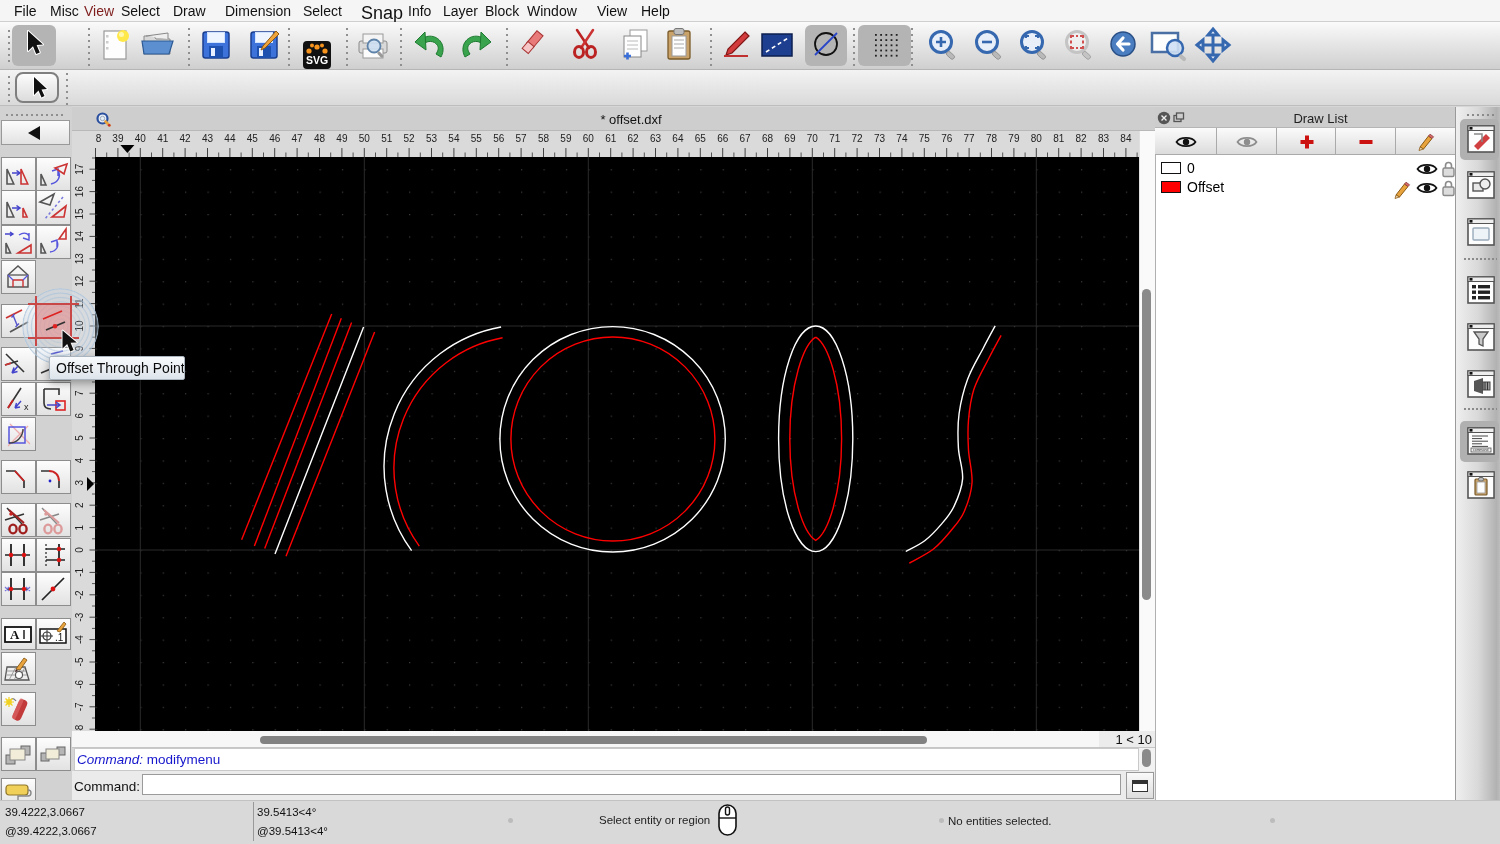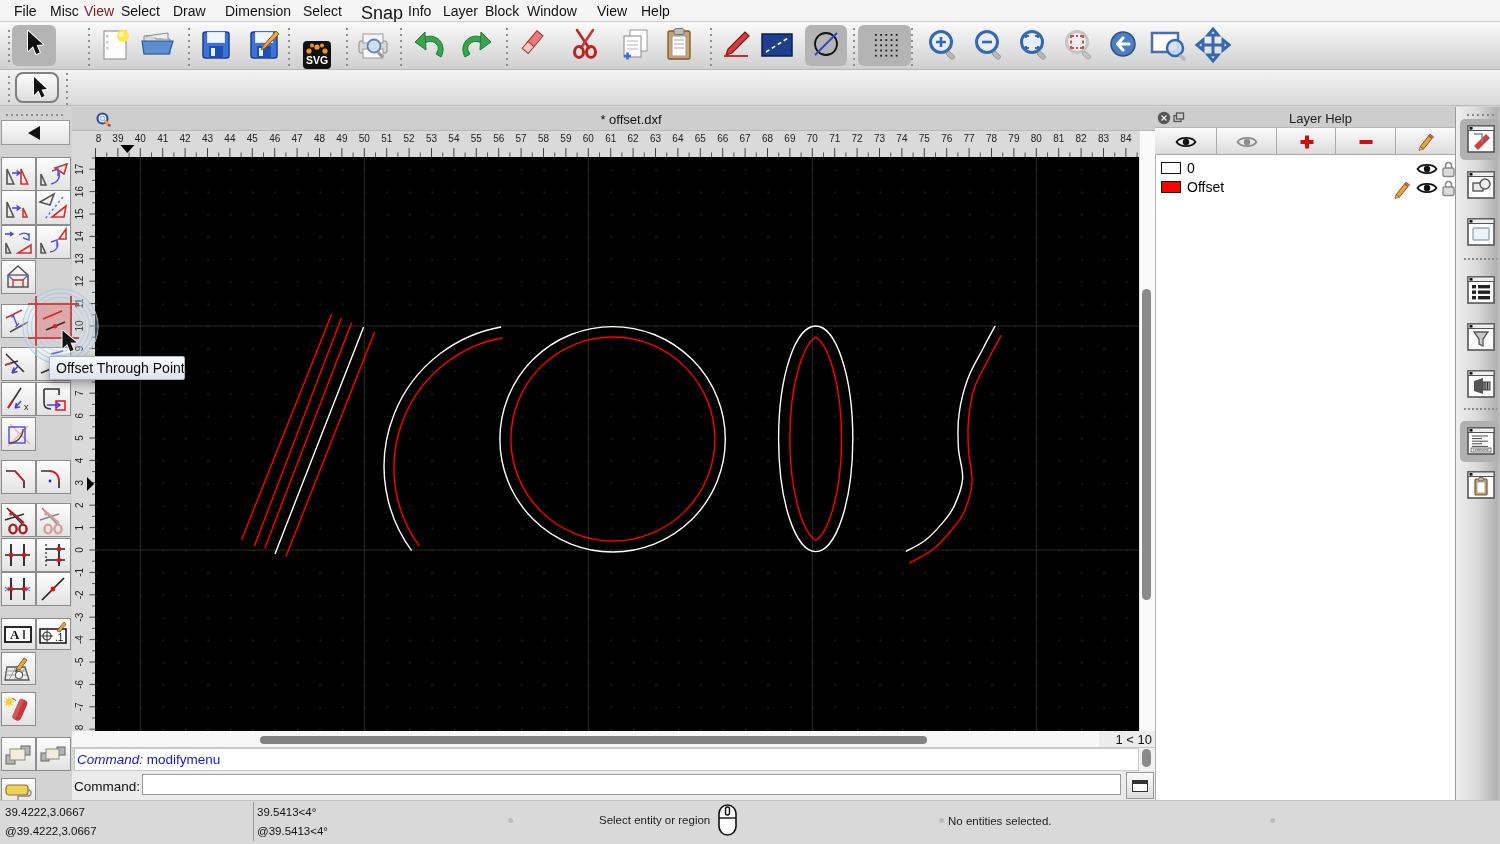--- a/index.html
+++ b/index.html
@@ -783,21 +783,21 @@
 <rect x="8.5" y="4" width="4" height="8" rx="2" fill="#fff" stroke="#111" stroke-width="1.4"></rect>
     </svg>
   </div>
 <div class="abs" style="left:1155px;top:107px;width:300px;height:21px;background:#cdcdcd;border-bottom:1px solid #b5b5b5;"></div>
 <svg class="abs" style="left:1157px;top:111px" width="32" height="14" viewBox="0 0 32 14">
 <circle cx="7" cy="7" r="6.2" fill="#555"></circle>
 <path d="M4.5 4.5 L9.5 9.5 M4.5 9.5 L9.5 4.5" stroke="#eee" stroke-width="1.4"></path>
 <rect x="17" y="4.5" width="7" height="6" fill="none" stroke="#555" stroke-width="1.3"></rect>
 <rect x="19.5" y="2" width="7" height="6" fill="#cdcdcd" stroke="#555" stroke-width="1.3"></rect>
   </svg>
-<div class="abs" style="left:1248px;top:111px;width:145px;text-align:center;font-size:13px;color:#222;">Layer Help</div>
+<div class="abs" style="left:1248px;top:111px;width:145px;text-align:center;font-size:13px;color:#222;">Draw List</div>
 <div class="abs" style="left:1155px;top:128px;width:300px;height:27px;background:linear-gradient(#fbfbfb,#dcdcdc);border-bottom:1px solid #aaa;"></div>
 <div class="abs" style="left:1216px;top:128px;width:1px;height:27px;background:#aaa;"></div>
 <div class="abs" style="left:1276px;top:128px;width:1px;height:27px;background:#aaa;"></div>
 <div class="abs" style="left:1335px;top:128px;width:1px;height:27px;background:#aaa;"></div>
 <div class="abs" style="left:1395px;top:128px;width:1px;height:27px;background:#aaa;"></div>
 <div class="abs" style="left:1175px;top:134px;width:22px;height:16px;">
     <svg width="22" height="16" viewBox="0 0 22 16">
       <path d="M1.5 8 C5 2.6 17 2.6 20.5 8 C17 13.4 5 13.4 1.5 8 Z" fill="none" stroke="#111" stroke-width="1.7"></path>
       <circle cx="11" cy="8" r="3.2" fill="#111"></circle>
     </svg>

